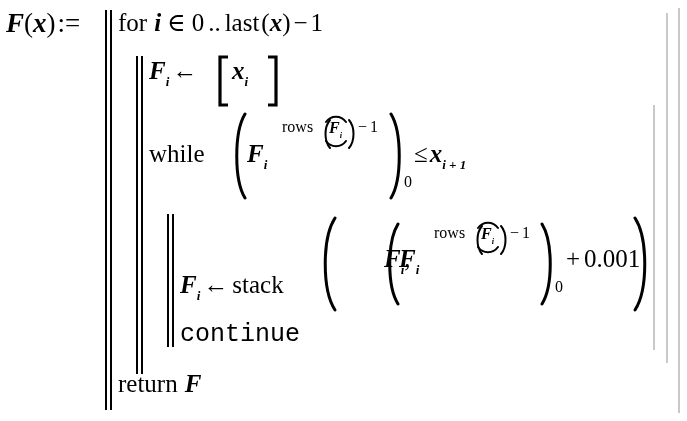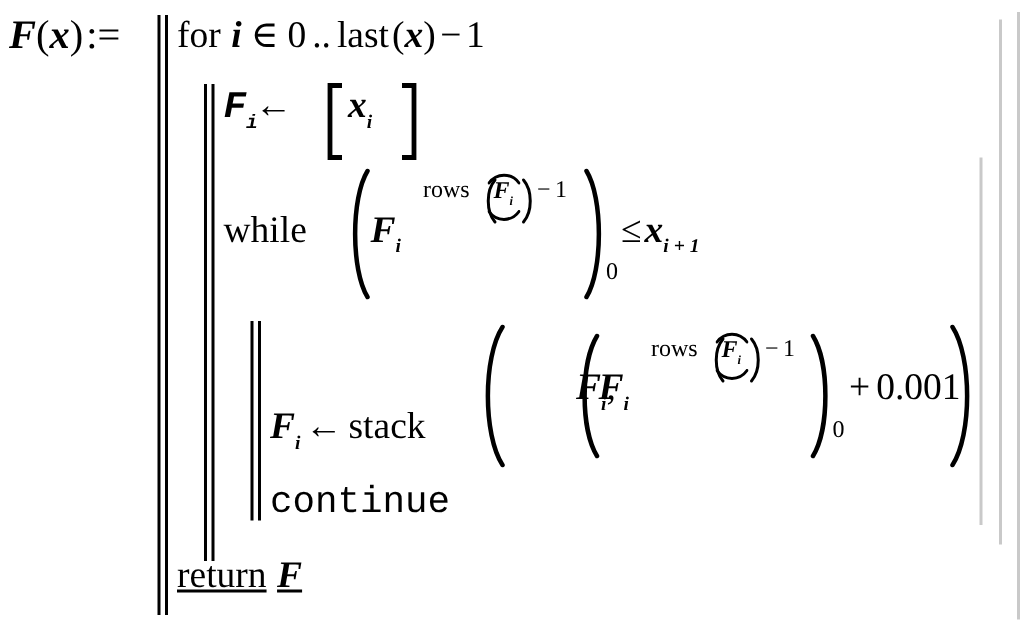--- a/index.html
+++ b/index.html
@@ -75,21 +75,21 @@
   <div class="progbar" style="left:105px; top:10px;  height:400px;"></div>
 
   <div class="progbar" style="left:136px; top:56px;  height:318px;"></div>
 
   <div class="progbar" style="left:167px; top:214px; height:133px;"></div>
 
   <div class="line-text math" style="left:118px; top:8px;">
     <span class="up">for</span><span class="ital" style="margin-left:7px">i</span><span class="up" style="margin-left:6px">∈</span><span class="up" style="margin-left:6px">0</span><span class="up" style="margin-left:4px">..</span><span class="up" style="margin-left:4px">last</span><span class="up" style="margin-left:2px">(</span><span class="ital">x</span><span class="up">)</span><span class="up" style="margin-left:3px">−</span><span class="up" style="margin-left:3px">1</span>
   </div>
 
-  <div class="line-text math" style="left:149px; top:57px;font-family:Liberation Mono, monospace;">
+  <div class="line-text math" style="left:149px; top:57px;">
     <span class="ital">F</span><span class="sub">i</span><span class="up" style="margin-left:3px">←</span>
   </div>
 
   <svg class="delim" style="left:216px; top:55px;" width="13" height="52" viewBox="0 0 13 52">
     <path d="M12 2 L4 2 L4 50 L12 50" stroke="#000" stroke-width="3.2" fill="none" stroke-linecap="butt"></path>
   </svg>
   <div class="line-text math" style="left:232px; top:57px;">
     <span class="ital">x</span><span class="sub">i</span>
   </div>
   <svg class="delim" style="left:267px; top:55px;" width="13" height="52" viewBox="0 0 13 52">
@@ -195,21 +195,21 @@
   </div>
 
   <svg class="delim" style="left:632px; top:216px;" width="22" height="96" viewBox="0 0 22 96">
     <path d="M3 2 C16 22, 16 74, 3 94" stroke="#000" stroke-width="3" fill="none" stroke-linecap="round"></path>
   </svg>
 
   <div class="line-text math" style="left:180px; top:320px;font-family:Liberation Mono, monospace;">
     <span class="up">continue</span>
   </div>
 
-  <div class="line-text math" style="left:118px; top:370px;text-decoration:underline;">
+  <div class="line-text math" style="left:118px; top:370px;">
     <span class="up">return</span><span class="ital" style="margin-left:7px">F</span>
   </div>
 
   <div class="grayrule" style="left:653px; top:105px; height:245px;"></div>
   <div class="grayrule" style="left:666px; top:13px; height:350px;"></div>
   <div class="grayrule" style="left:678px; top:8px; height:405px;"></div>
 
 </div>
 
 </body></html>

